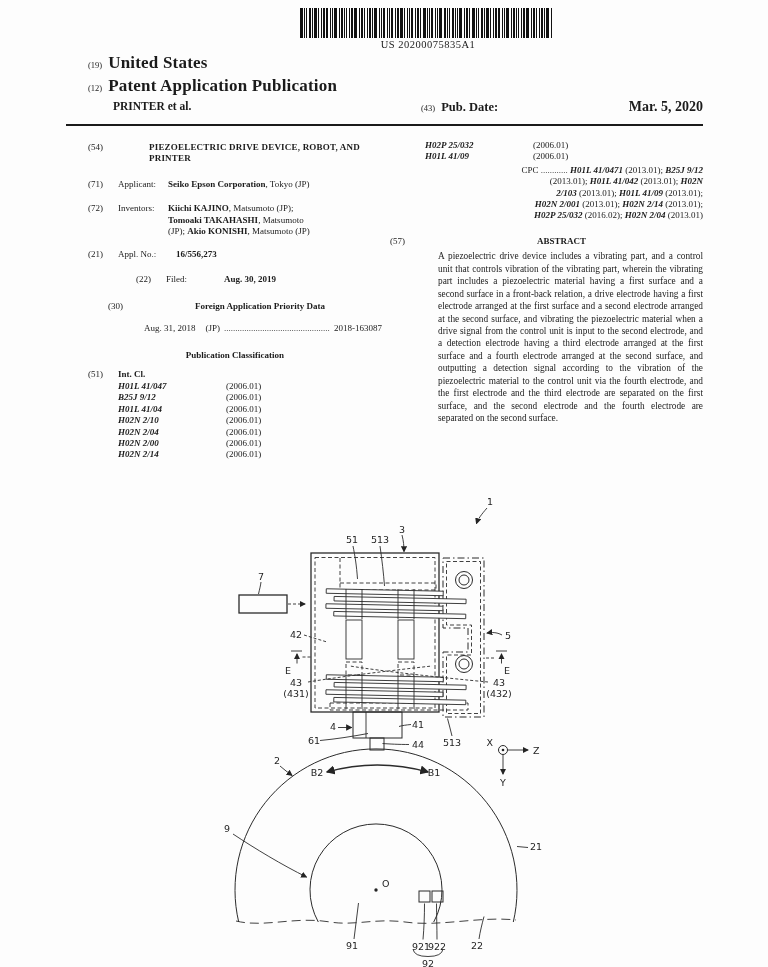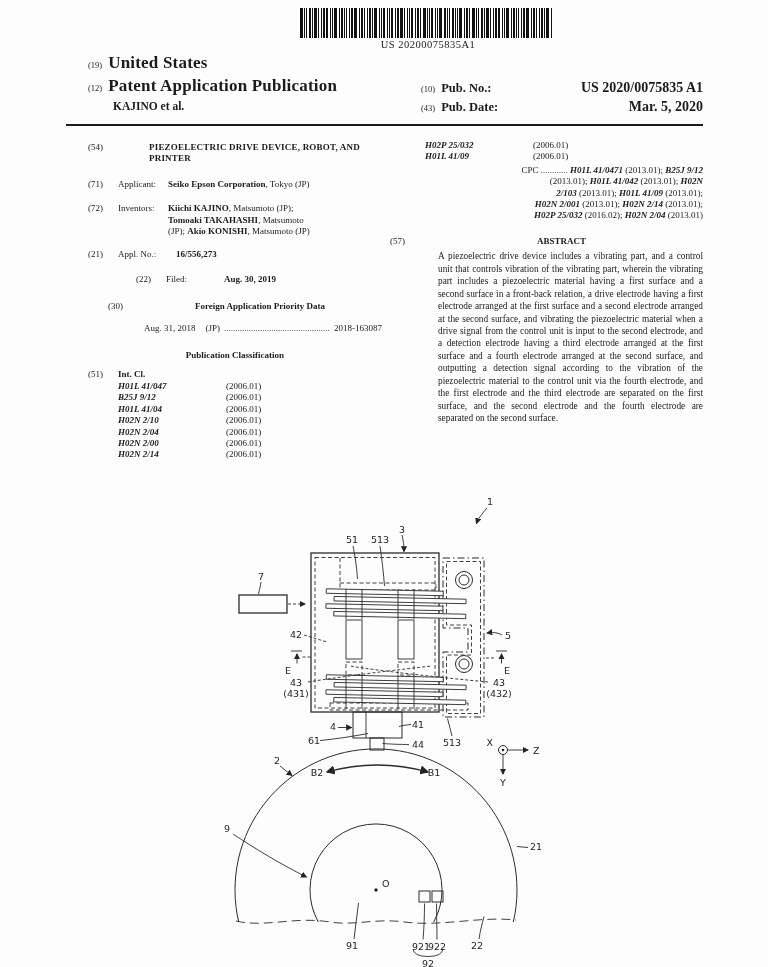--- a/index.html
+++ b/index.html
@@ -148,27 +148,22 @@
   <div class="barcode-text">US 20200075835A1</div>
 
   <div class="hline h19">
     <span class="sm">(19)</span>
     <span class="big">United States</span>
   </div>
   <div class="hline h12">
     <span class="sm">(12)</span>
     <span class="big">Patent Application Publication</span>
   </div>
-  <div class="party">KAJINO et al.</div>
-
-  <div class="pubno">
-    <span class="sm">(10)</span>
-    <span class="publab">Pub. No.:</span>
-    <span class="pubval">US 2020/0075835 A1</span>
-  </div>
+  <div class="party">PRINTER et al.</div>
+
   <div class="pubdate">
     <span class="sm">(43)</span>
     <span class="publab">Pub. Date:</span>
     <span class="pubval">Mar. 5, 2020</span>
   </div>
   <div class="rule"></div>
 
   <div class="colL">
     <div class="row mb14" style="margin-top:4px;gap:31px;">
       <span class="tag">(54)</span>

